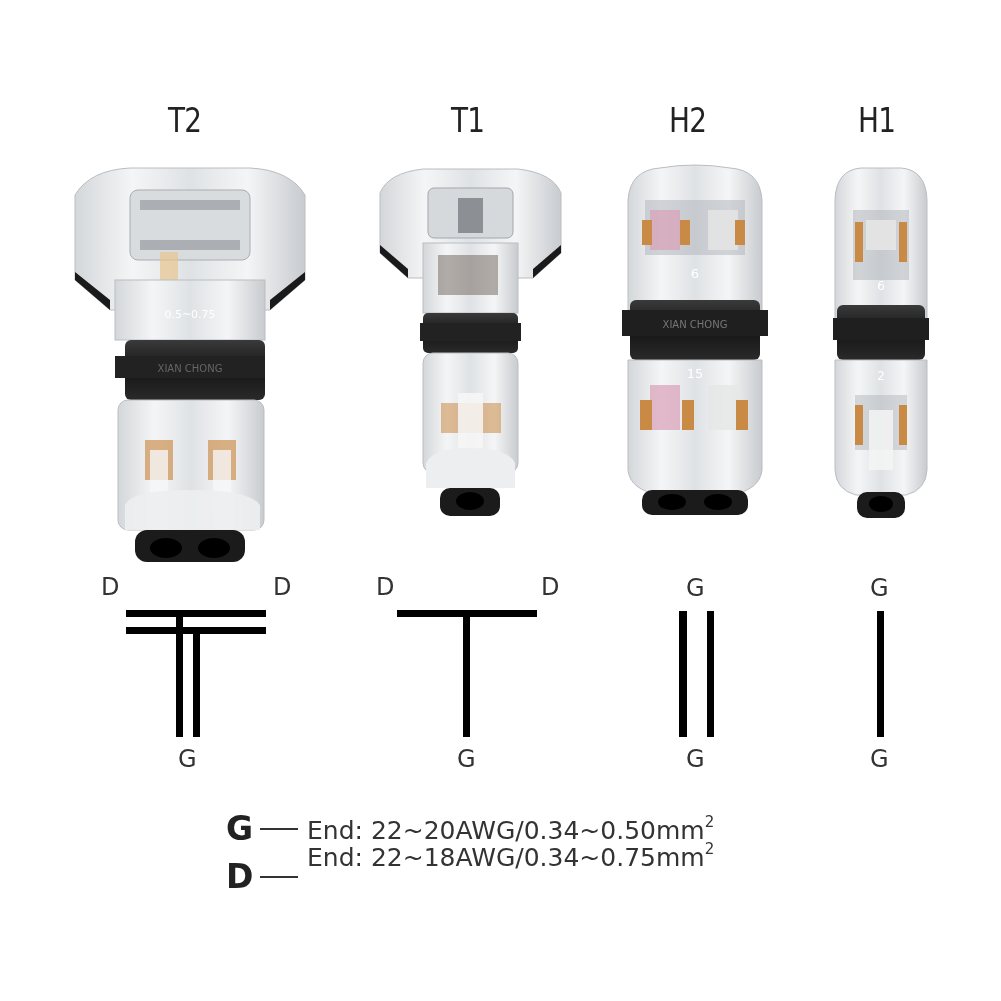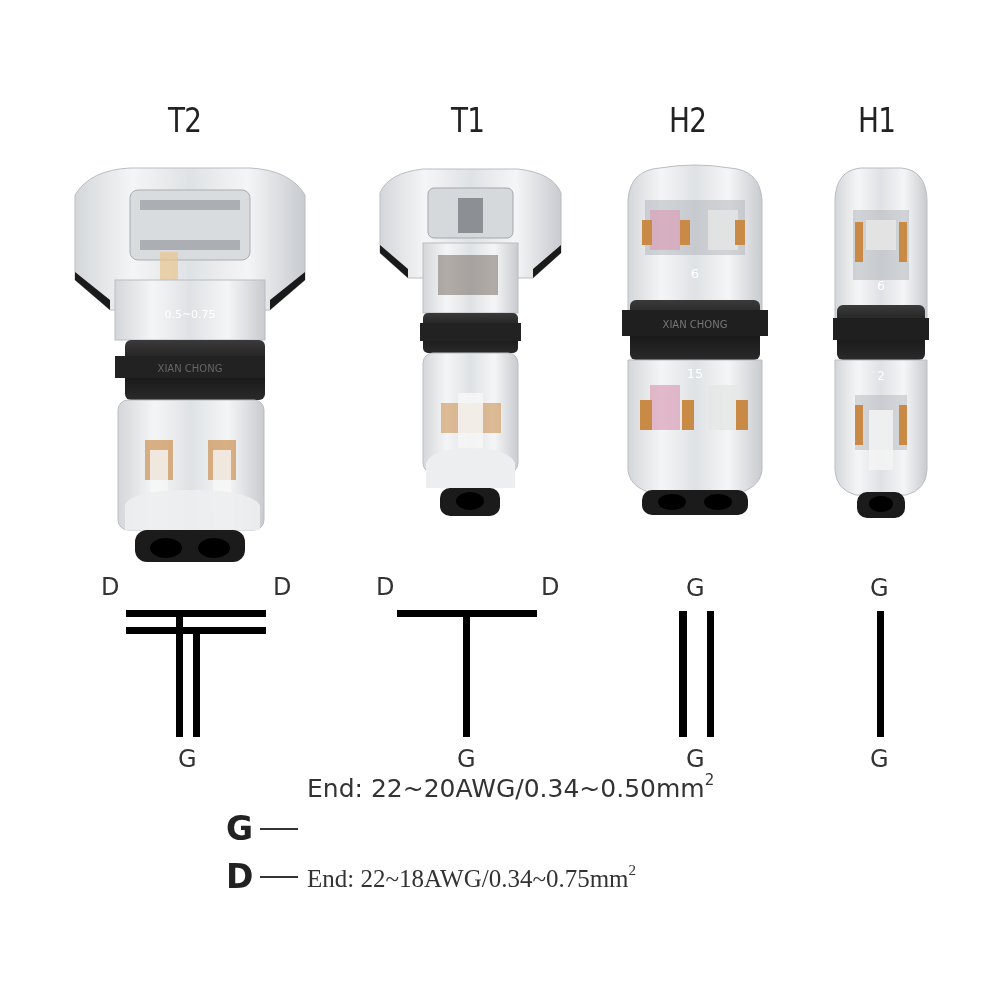--- a/index.html
+++ b/index.html
@@ -156,24 +156,24 @@
 <div>
   <div class="abs end-label" style="left:870px;top:576px;">G</div>
   <div class="bar" style="left:877px;top:611px;width:7px;height:126px;"></div>
   <div class="abs end-label" style="left:870px;top:747px;">G</div>
 </div>
 
 <div>
   <div>
     <div class="abs legend-key" style="left:226px;top:812px;">G</div>
     <div class="legend-dash" style="left:260px;top:828px;width:38px;"></div>
-    <div class="abs legend-text" style="left:307px;top:773px;">
+    <div class="abs legend-text" style="left:307px;top:815px;">
       <span>End: 22~20AWG/0.34~0.50mm</span><sup>2</sup>
     </div>
   </div>
   <div>
     <div class="abs legend-key" style="left:226px;top:860px;">D</div>
     <div class="legend-dash" style="left:260px;top:876px;width:38px;"></div>
-    <div class="abs legend-text" style="left:307px;top:863px;font-family:Liberation Serif, serif;">
+    <div class="abs legend-text" style="left:307px;top:842px;">
       <span>End: 22~18AWG/0.34~0.75mm</span><sup>2</sup>
     </div>
   </div>
 </div>
 
 </body></html>

